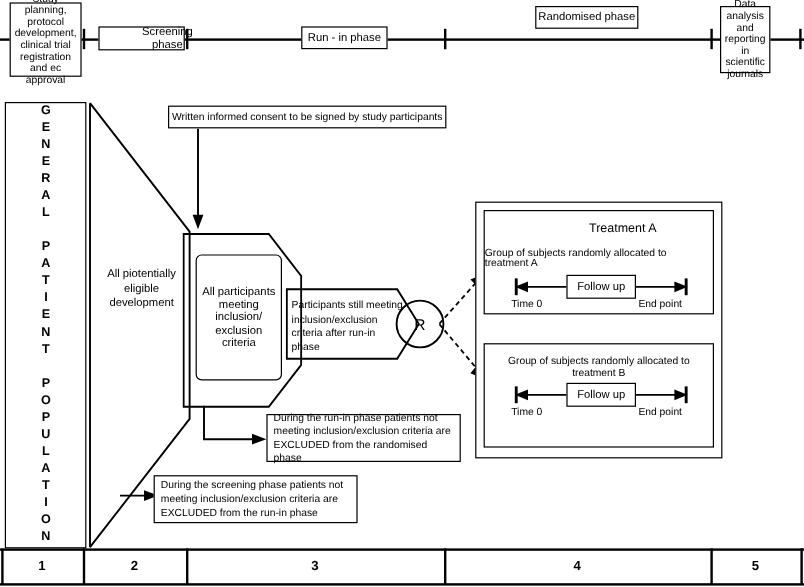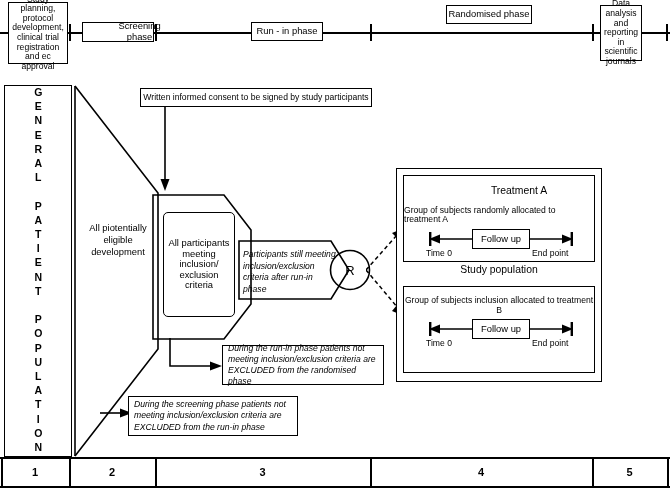--- a/index.html
+++ b/index.html
@@ -25,21 +25,20 @@
     background: #fff;
     display: flex;
     align-items: center;
     justify-content: center;
     text-align: center;
     line-height: 1.12;
   }
   .box-l {
     text-align: left;
     justify-content: flex-start;
-    font-style: italic;
   }
   .line-h {
     background: #000;
     height: 1.5px;
   }
   .tick {
     background: #000;
     width: 1.6px;
   }
   .axis-num {
@@ -186,27 +185,24 @@
       </div>
       <div class="abs t9" style="left:22px; top:24px;">
         <span>Time 0</span>
       </div>
       <div class="abs t9" style="left:128px; top:24px;">
         <span>End point</span>
       </div>
     </div>
   </div>
 
-  <div class="abs t11" style="left:396px; top:264px; width:206px; text-align:center;">
-    <span>Study population</span>
-  </div>
 
   <div class="abs box" style="left:403px; top:286px; width:192px; height:87px; display:block;">
     <div class="t9" style="text-align:center; margin-top:9px;">
-      <span>Group of subjects inclusion allocated to treatment B</span>
+      <span>Group of subjects randomly allocated to treatment B</span>
     </div>
     <div style="position:relative; height:38px;">
       <svg class="abs" style="left:23px; top:6px;" width="148" height="16" viewBox="0 0 148 16">
         <line x1="6" y1="8" x2="142" y2="8" stroke="#000" stroke-width="1.5"></line>
         <polygon points="2,8 13,3.5 13,12.5" fill="#000"></polygon>
         <polygon points="146,8 135,3.5 135,12.5" fill="#000"></polygon>
         <rect x="2" y="1" width="2.4" height="14" fill="#000"></rect>
         <rect x="143.6" y="1" width="2.4" height="14" fill="#000"></rect>
       </svg>
       <div class="abs box t10" style="left:68px; top:4px; width:58px; height:20px;">

